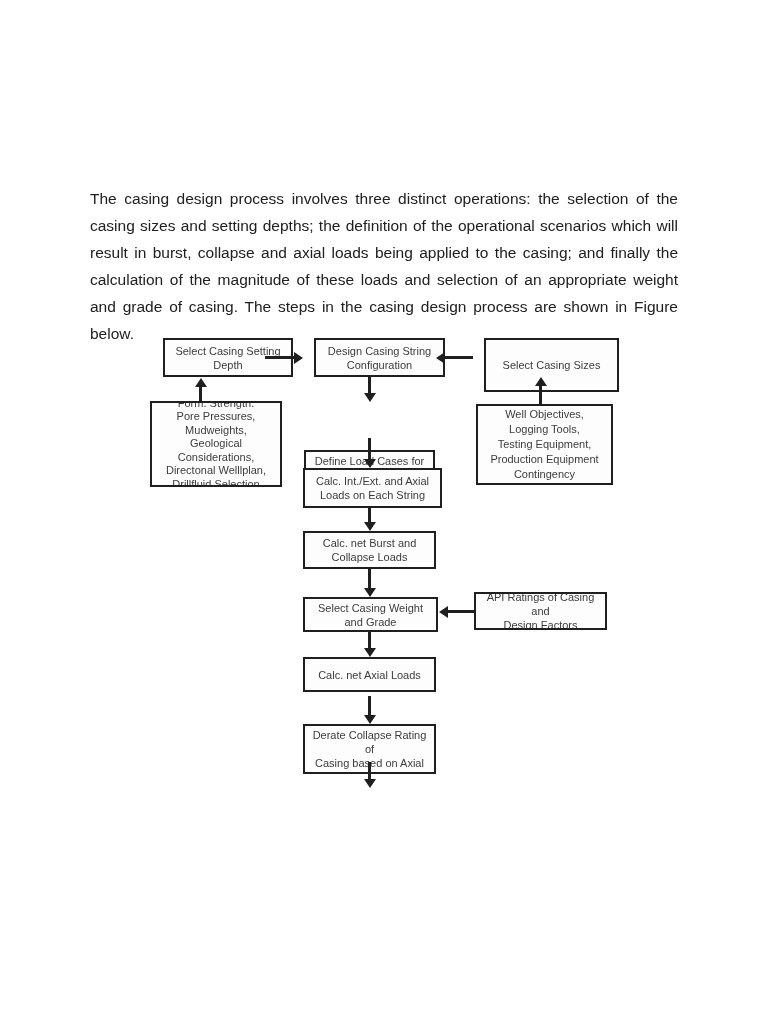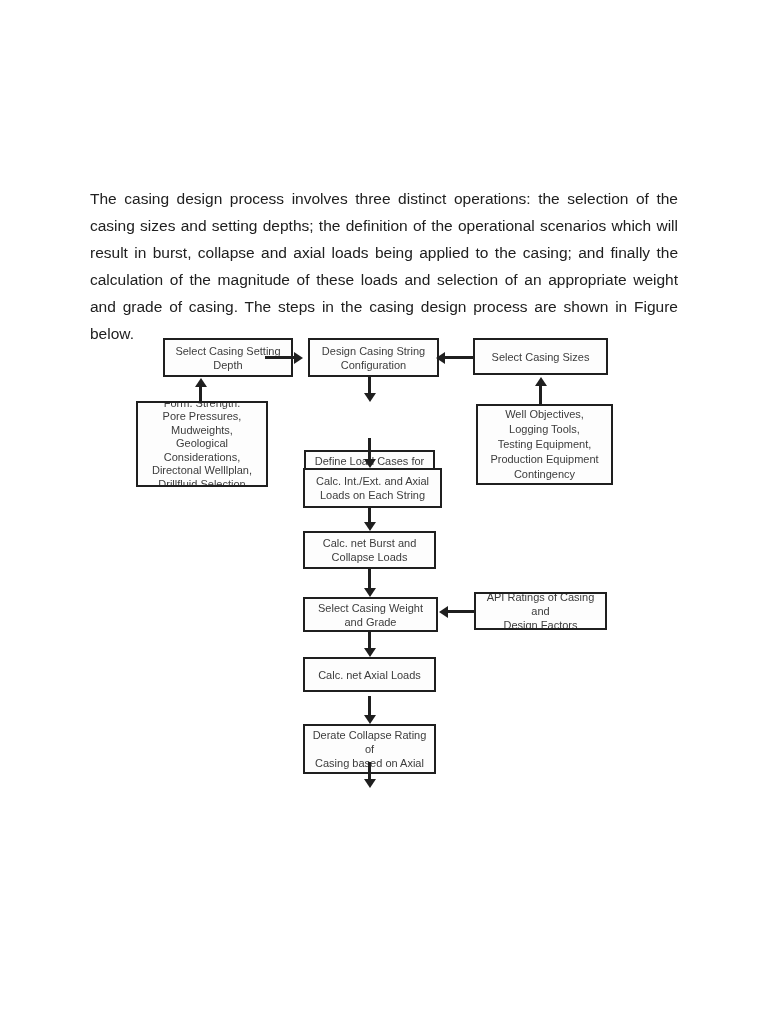--- a/index.html
+++ b/index.html
@@ -22,23 +22,23 @@
     position:absolute; left:130px; top:335px; width:506px; height:505px;
   }
   .node {
     position:absolute; box-sizing:border-box;
     border:2px solid #1f1f1f; background:#fdfdfd;
     display:flex; align-items:center; justify-content:center;
     text-align:center; font-size:11px; line-height:14px; color:#3c3c3c;
     white-space:pre-line; overflow:hidden; padding:1px 2px;
   }
   .n1  { left:5px;   top:3px;   width:130px; height:39px;margin-left:28px; }
-  .n2  { left:178px; top:3px;   width:131px; height:39px; }
-  .n3  { left:343px; top:3px;   width:135px; height:37px; }
-  .n4  { left:6px;   top:66px;  width:132px; height:86px; line-height:13.5px; }
+  .n2  { left:184px; top:3px;   width:131px; height:39px; }
+  .n3  { left:354px; top:3px;   width:135px; height:54px; }
+  .n4  { left:20px;   top:66px;  width:132px; height:86px; line-height:13.5px; }
   .n5  { left:174px; top:67px;  width:131px; height:36px;margin-top:48px; }
   .n6  { left:346px; top:69px;  width:137px; height:81px; line-height:15px; }
   .n7  { left:173px; top:133px; width:139px; height:40px; }
   .n8  { left:173px; top:196px; width:133px; height:38px; }
   .n9  { left:173px; top:262px; width:135px; height:35px; }
   .n10 { left:344px; top:257px; width:133px; height:38px; }
   .n11 { left:173px; top:322px; width:133px; height:35px; }
   .n12 { left:173px; top:389px; width:133px; height:50px;
          align-items:flex-start; padding-top:2px; }
   .n13 { left:175px; top:453px; width:128px; height:36px; }

